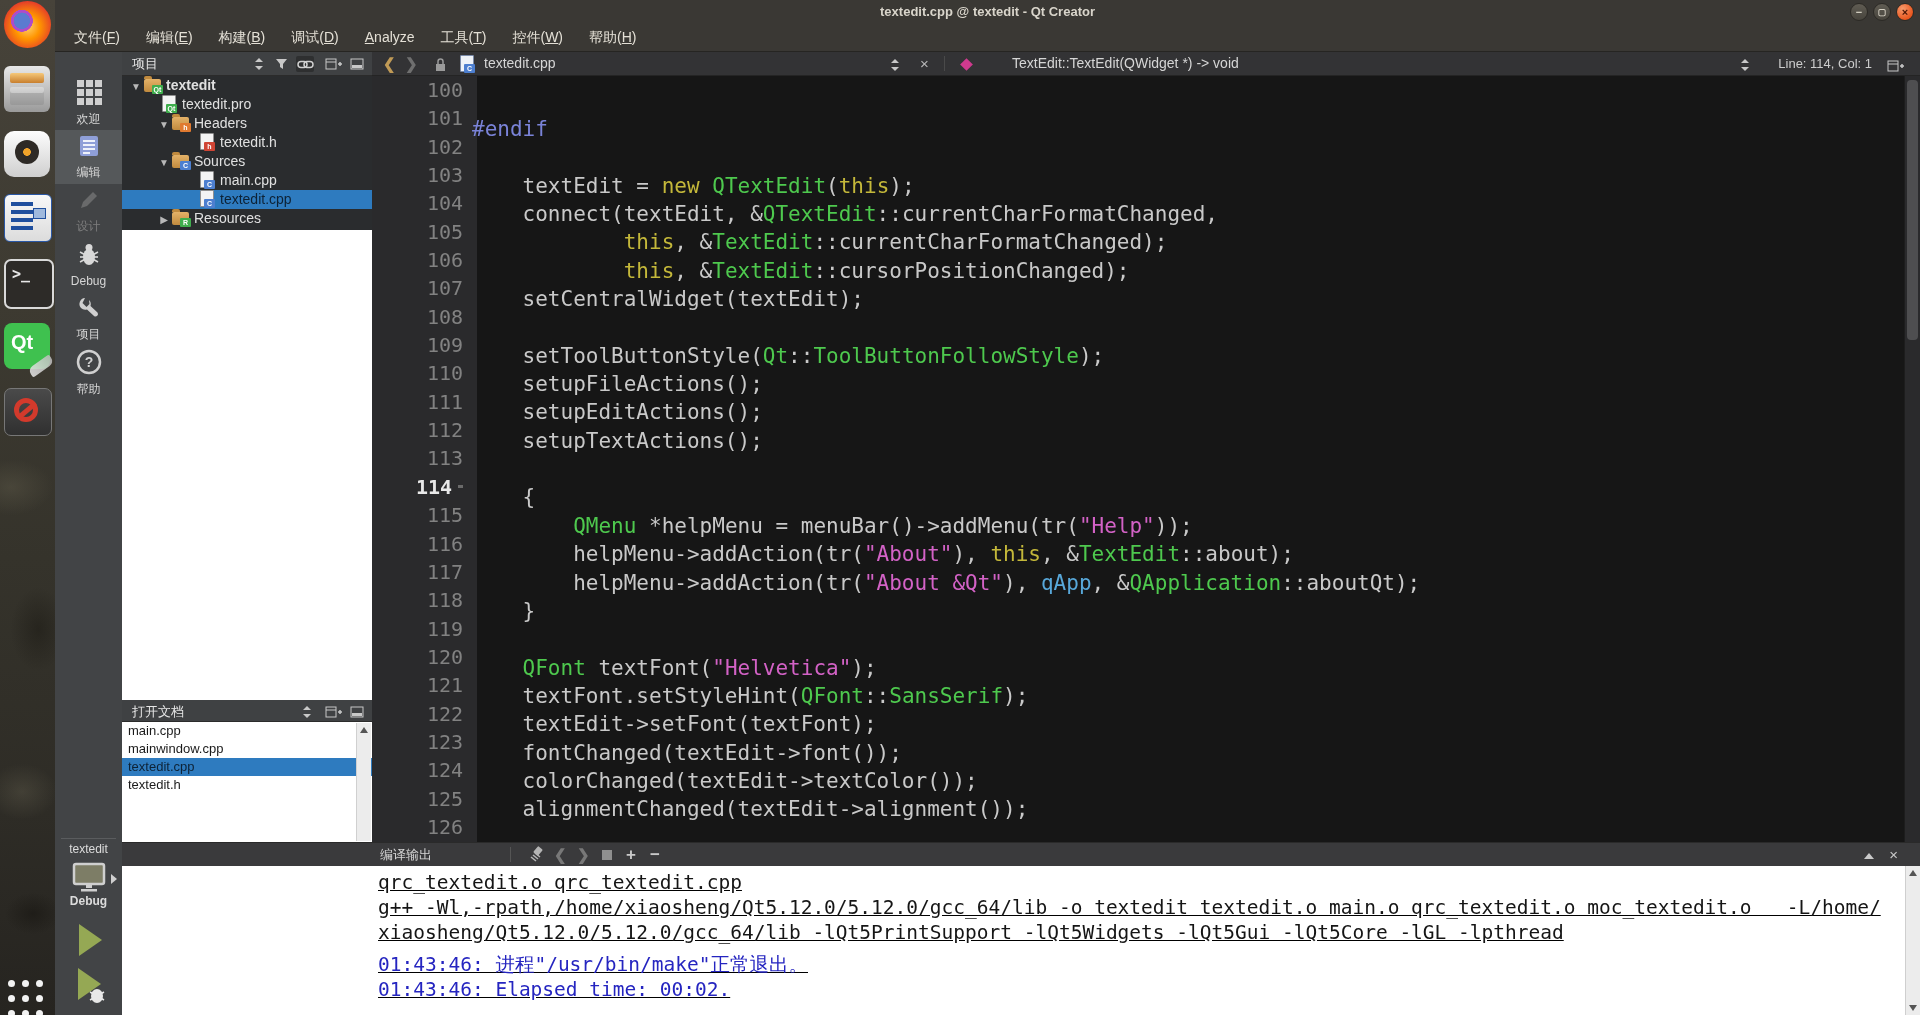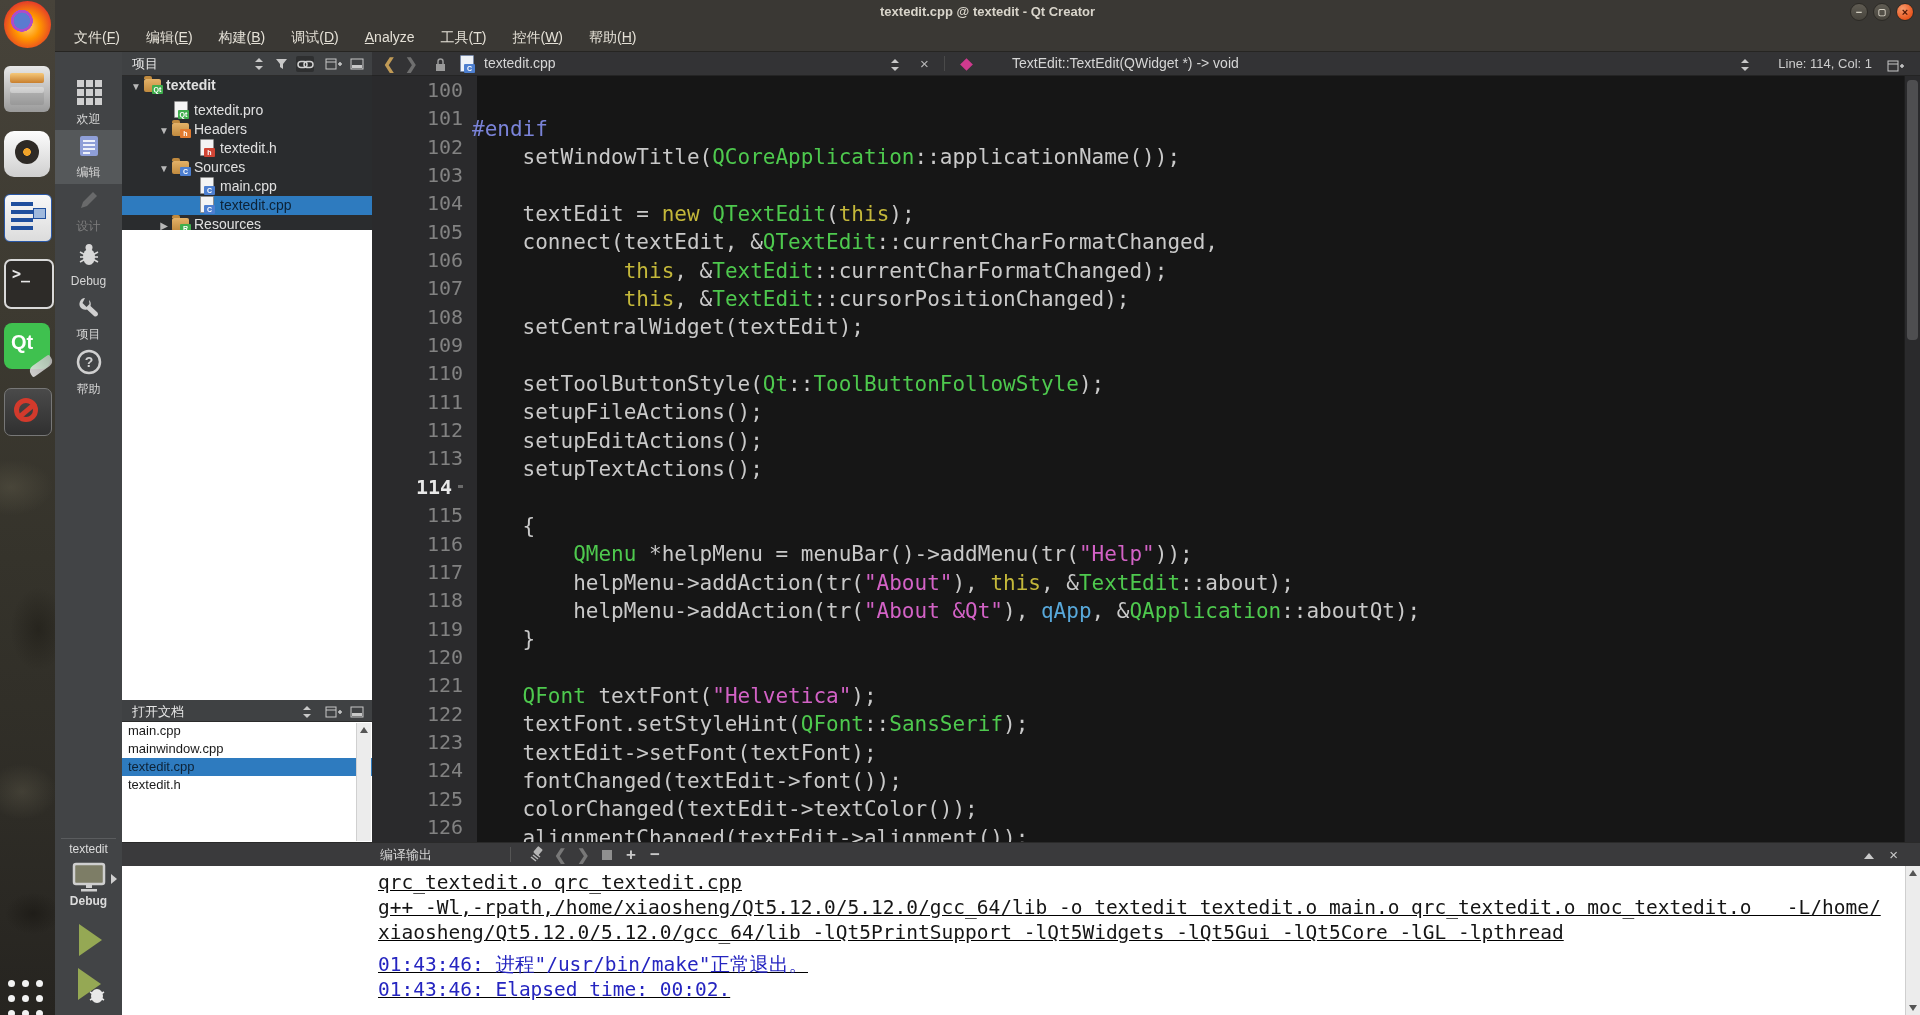--- a/index.html
+++ b/index.html
@@ -270,21 +270,21 @@
       </span>
     <span class="hdr-ic" style="right:6px;">
         <svg width="14" height="12">
           <rect x="1" y="1" width="12" height="10" fill="none" stroke="#c8c8c8"></rect>
           <rect x="2" y="7" width="10" height="3" fill="#c8c8c8"></rect>
         </svg>
       </span>
   </div>
   <div id="tree" class="abs">
       <div class="trow" style="padding-left: 6px;"><span class="arr">▼</span><span class="fo"><span class="badge" style="background:#3fae4d">Qt</span></span><span style="font-weight:bold">textedit</span></div>
-      <div class="trow" style="padding-left: 36px; margin-top: 6px;"><span class="sp"></span><span class="fi"><span class="badge" style="background:#3fae4d">Qt</span></span><span>textedit.pro</span></div>
+      <div class="trow" style="padding-left: 24px;"><span class="sp"></span><span class="fi"><span class="badge" style="background:#3fae4d">Qt</span></span><span>textedit.pro</span></div>
       <div class="trow" style="padding-left: 34px;"><span class="arr">▼</span><span class="fo"><span class="badge" style="background:#e07a30">h</span></span><span>Headers</span></div>
       <div class="trow" style="padding-left: 62px;"><span class="sp"></span><span class="fi"><span class="badge" style="background:#d04535">h</span></span><span>textedit.h</span></div>
       <div class="trow" style="padding-left: 34px;"><span class="arr">▼</span><span class="fo"><span class="badge" style="background:#4d7fd0">C</span></span><span>Sources</span></div>
       <div class="trow" style="padding-left: 62px;"><span class="sp"></span><span class="fi"><span class="badge" style="background:#4d7fd0">C</span></span><span>main.cpp</span></div>
       <div class="trow selected" style="padding-left: 62px;"><span class="sp"></span><span class="fi"><span class="badge" style="background:#4d7fd0">C</span></span><span>textedit.cpp</span></div>
       <div class="trow" style="padding-left: 34px;"><span class="arr">▶</span><span class="fo"><span class="badge" style="background:#3fae4d">R</span></span><span>Resources</span></div>
     </div>
   <div id="side-white" class="abs"></div>
 
   <div id="odocs-hdr" class="abs panel-hdr">
@@ -377,21 +377,20 @@
         <div class="gl">120</div>
         <div class="gl">121</div>
         <div class="gl">122</div>
         <div class="gl">123</div>
         <div class="gl">124</div>
         <div class="gl">125</div>
         <div class="gl">126</div>
       </div>
     <div id="code">
         <div class="cl"><span class="tk-pp">#endif</span></div>
-        <div class="cl"><span class="tk-p">    setWindowTitle(</span><span class="tk-t">QCoreApplication</span><span class="tk-p">::applicationName());</span></div>
         <div class="cl"></div>
         <div class="cl"><span class="tk-p">    textEdit = </span><span class="tk-k">new</span><span class="tk-p"> </span><span class="tk-t">QTextEdit</span><span class="tk-p">(</span><span class="tk-k">this</span><span class="tk-p">);</span></div>
         <div class="cl"><span class="tk-p">    connect(textEdit, &amp;</span><span class="tk-t">QTextEdit</span><span class="tk-p">::currentCharFormatChanged,</span></div>
         <div class="cl"><span class="tk-p">            </span><span class="tk-k">this</span><span class="tk-p">, &amp;</span><span class="tk-t">TextEdit</span><span class="tk-p">::currentCharFormatChanged);</span></div>
         <div class="cl"><span class="tk-p">            </span><span class="tk-k">this</span><span class="tk-p">, &amp;</span><span class="tk-t">TextEdit</span><span class="tk-p">::cursorPositionChanged);</span></div>
         <div class="cl"><span class="tk-p">    setCentralWidget(textEdit);</span></div>
         <div class="cl"></div>
         <div class="cl"><span class="tk-p">    setToolButtonStyle(</span><span class="tk-t">Qt</span><span class="tk-p">::</span><span class="tk-e">ToolButtonFollowStyle</span><span class="tk-p">);</span></div>
         <div class="cl"><span class="tk-p">    setupFileActions();</span></div>
         <div class="cl"><span class="tk-p">    setupEditActions();</span></div>

